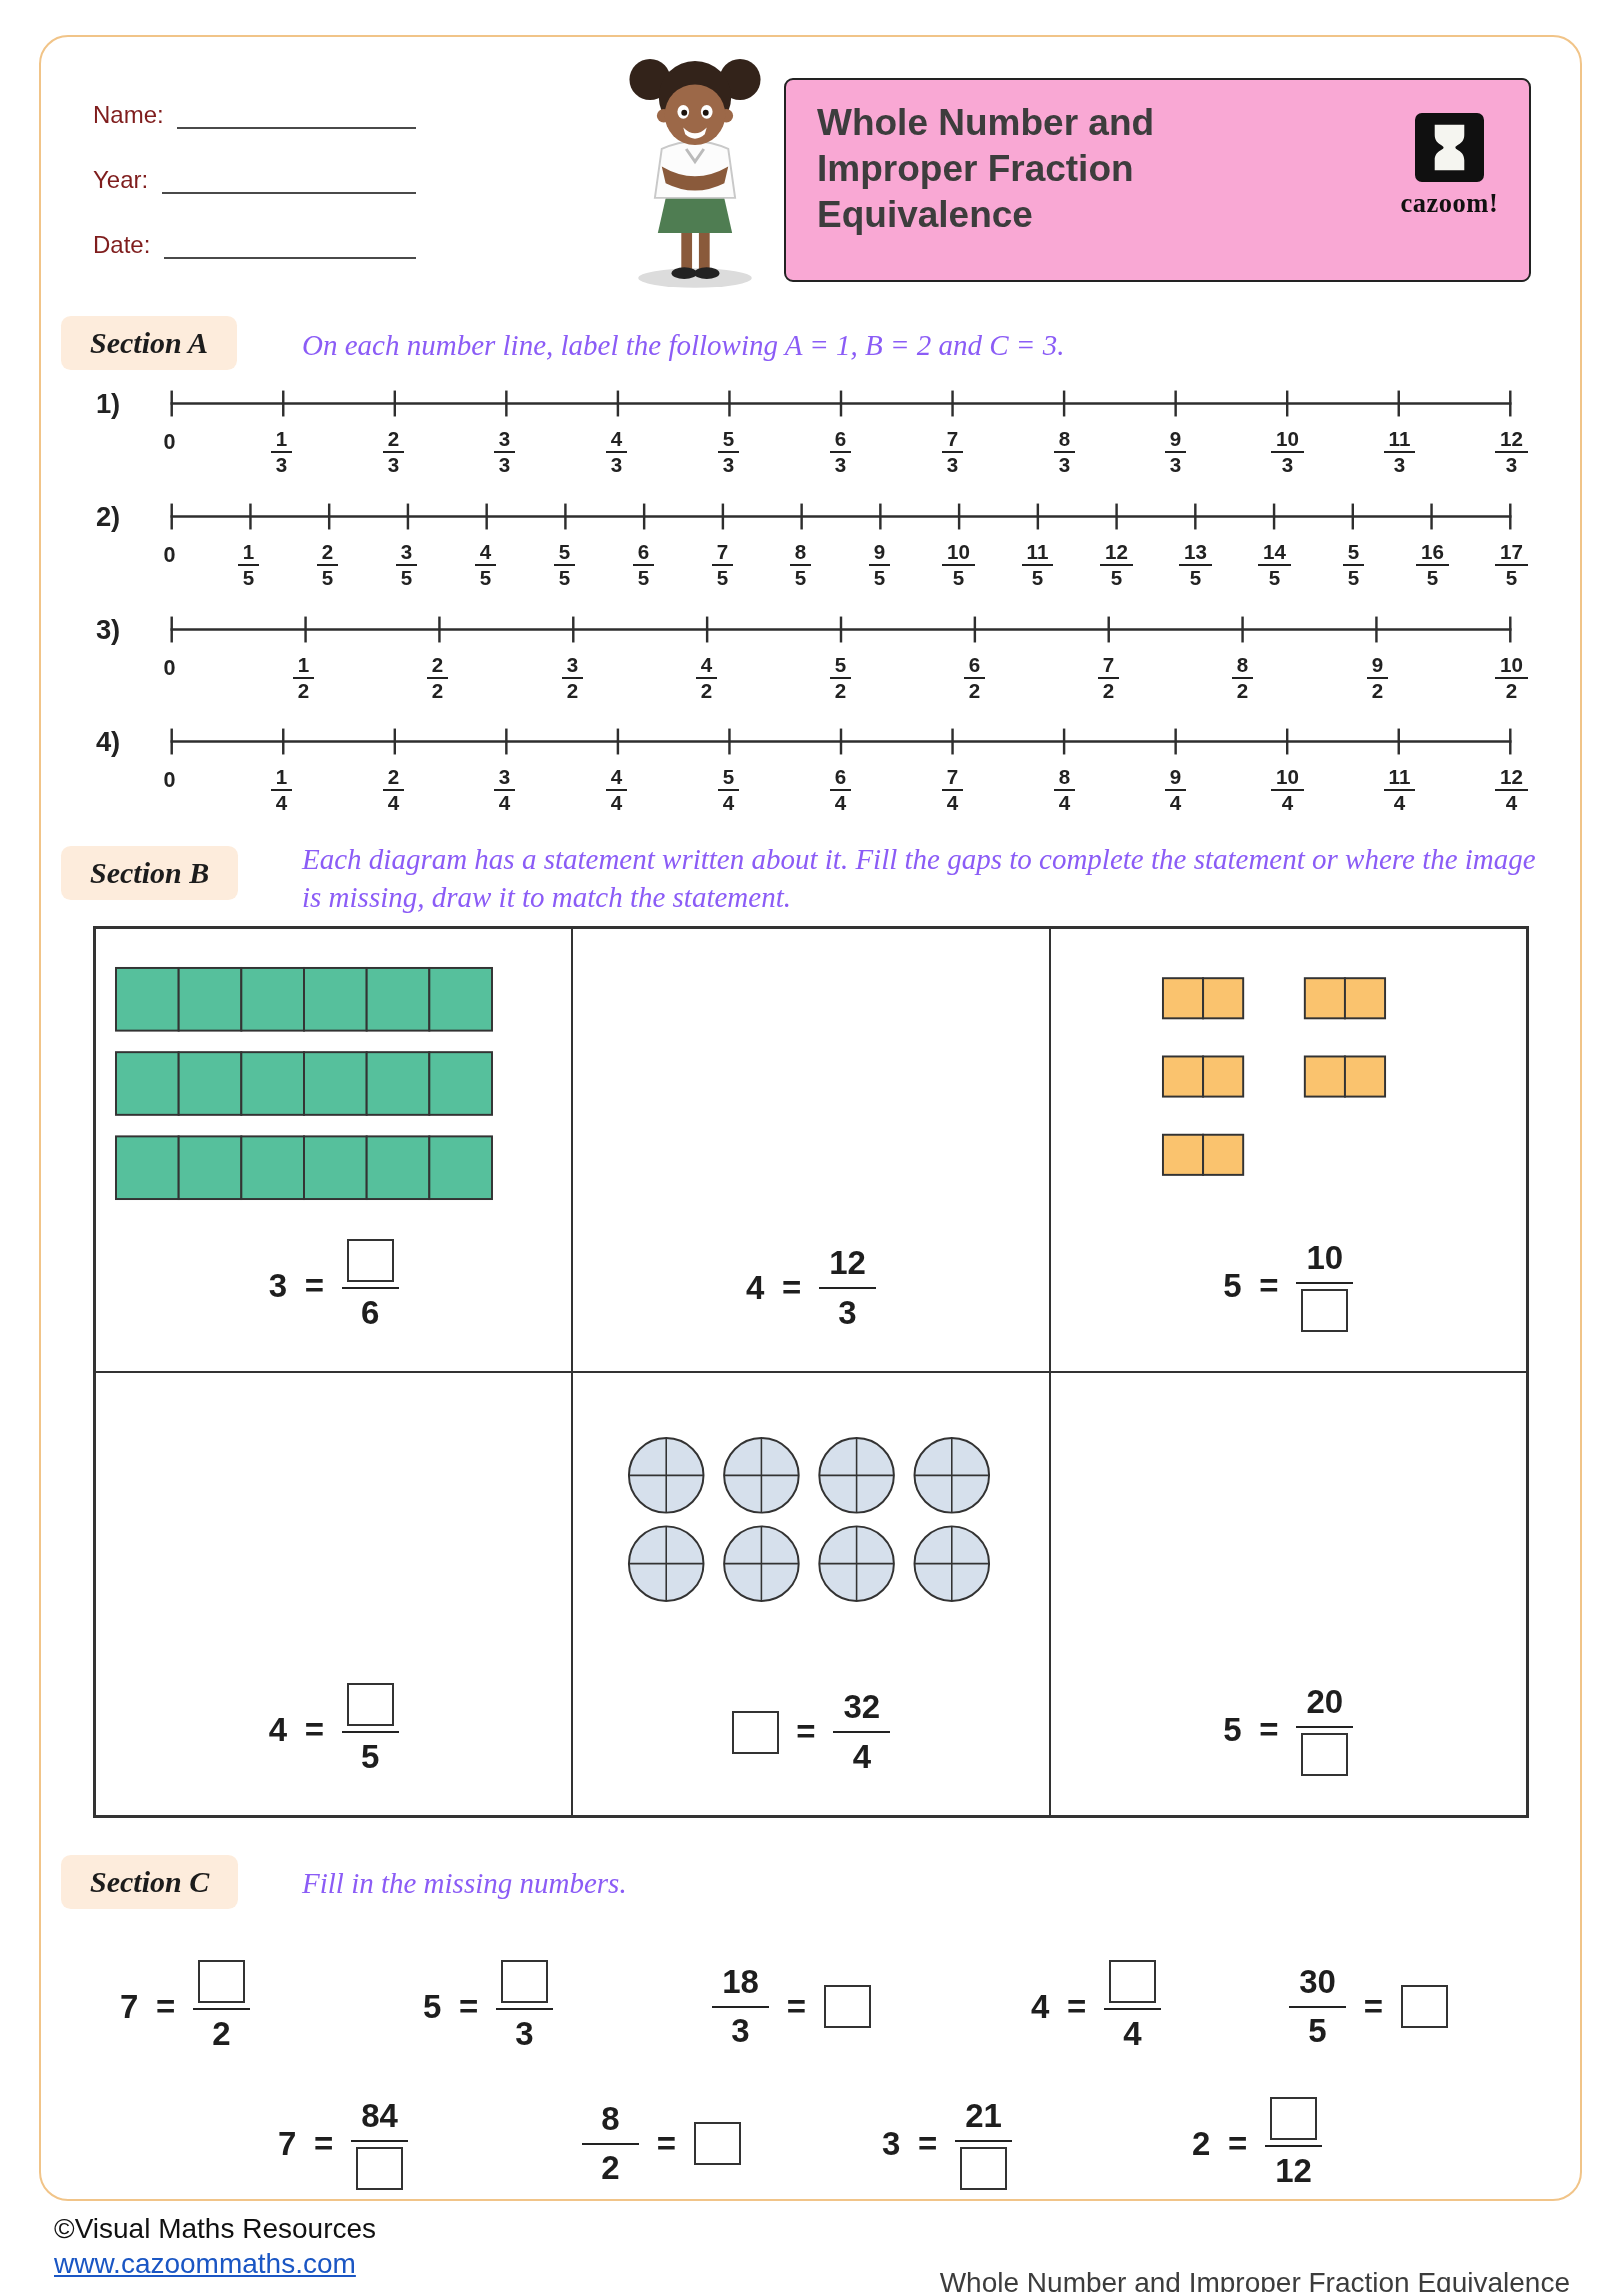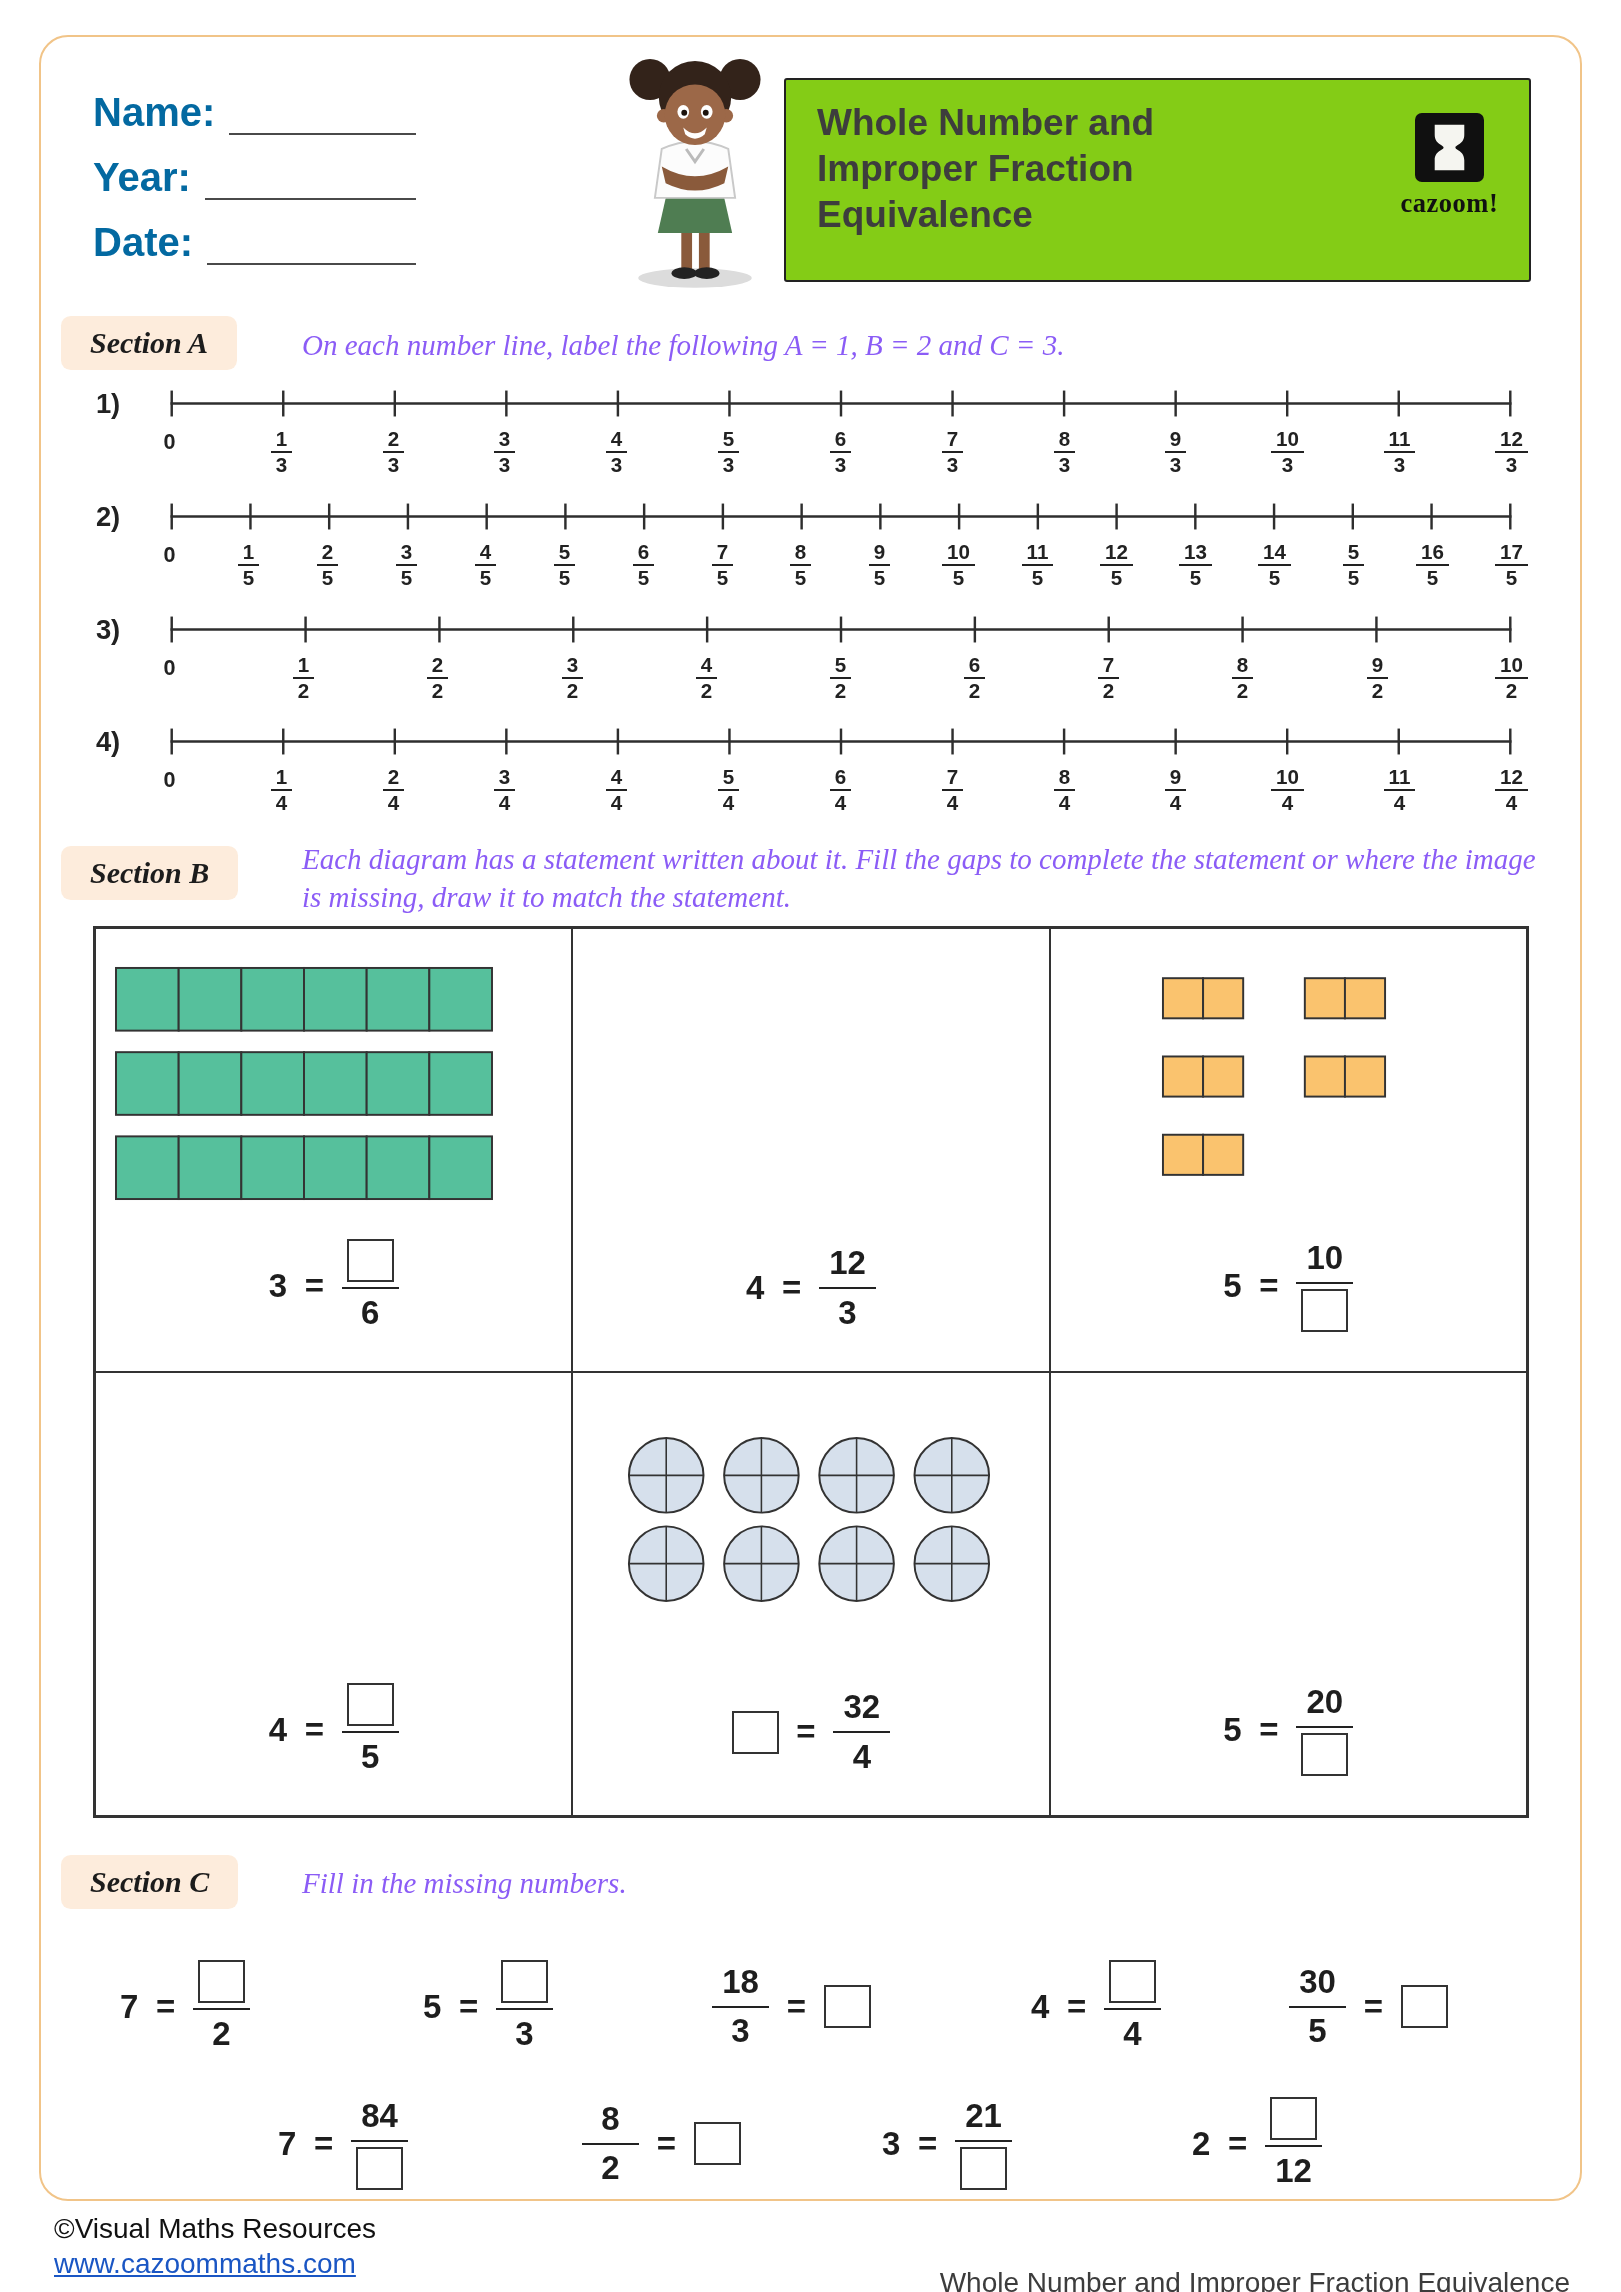--- a/index.html
+++ b/index.html
@@ -7,25 +7,25 @@
   body {
     width:1621px; height:2293px; position:relative;
     font-family:"Liberation Sans", sans-serif; color:#222;
   }
   .page { position:absolute; inset:0; overflow:hidden; background:#fff; }
   .frame { position:absolute; left:39px; top:35px; width:1543px; height:2166px;
            border:2px solid #f1c488; border-radius:29px; }
 
   
   .field { position:absolute; left:93px; width:323px; display:flex; align-items:flex-end; gap:13.7px; }
-  .flabel { font-size:40px; font-weight:700; color:#0369a1; }
+  .flabel { font-size:24px; font-weight:400; color:#7f1d1d; }
   .fline { flex:1; height:39px; border-bottom:2.5px solid #4a4a4a; }
   .girl { position:absolute; left:606px; top:49px; width:178px; height:243px; }
   .titlebox { position:absolute; left:784px; top:78px; width:747px; height:204px;
-              border:2.5px solid #222; border-radius:3px; background:#84cc16; }
+              border:2.5px solid #222; border-radius:9px; background:#f9a8d4; }
   .title { position:absolute; left:31px; top:19.6px; font-size:37px; font-weight:700;
            color:#3d3d3d; line-height:1.25; }
   .logo { position:absolute; right:21.6px; top:33px; width:116px; text-align:center; }
   .logotext { font-family:"Liberation Serif", serif; font-weight:700; font-size:26.5px;
               color:#111; margin-top:2px; letter-spacing:0.5px; }
 
   
   .pill { position:absolute; background:#fdecdc; border-radius:9.8px; padding:9.8px 29px;
           font-family:"Liberation Serif", serif; font-style:italic; font-weight:700;
           font-size:30px; color:#1c1c1c; }

